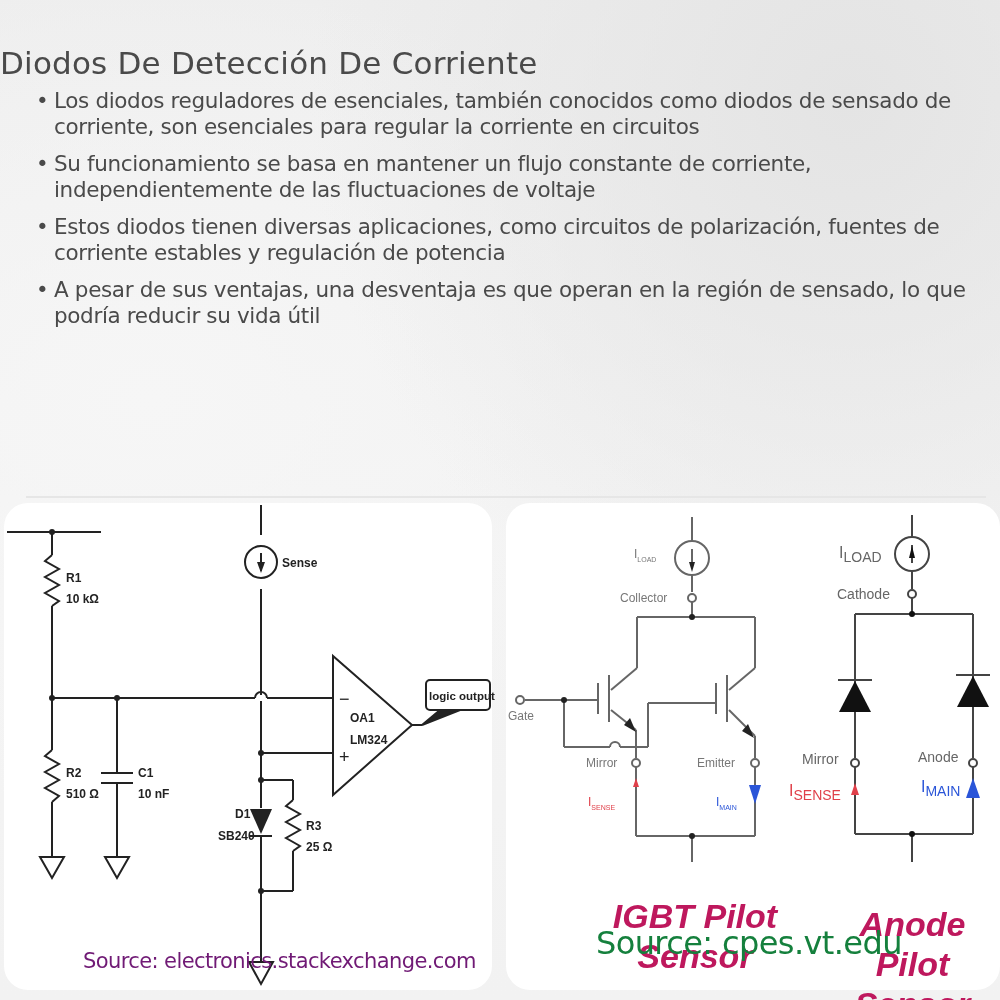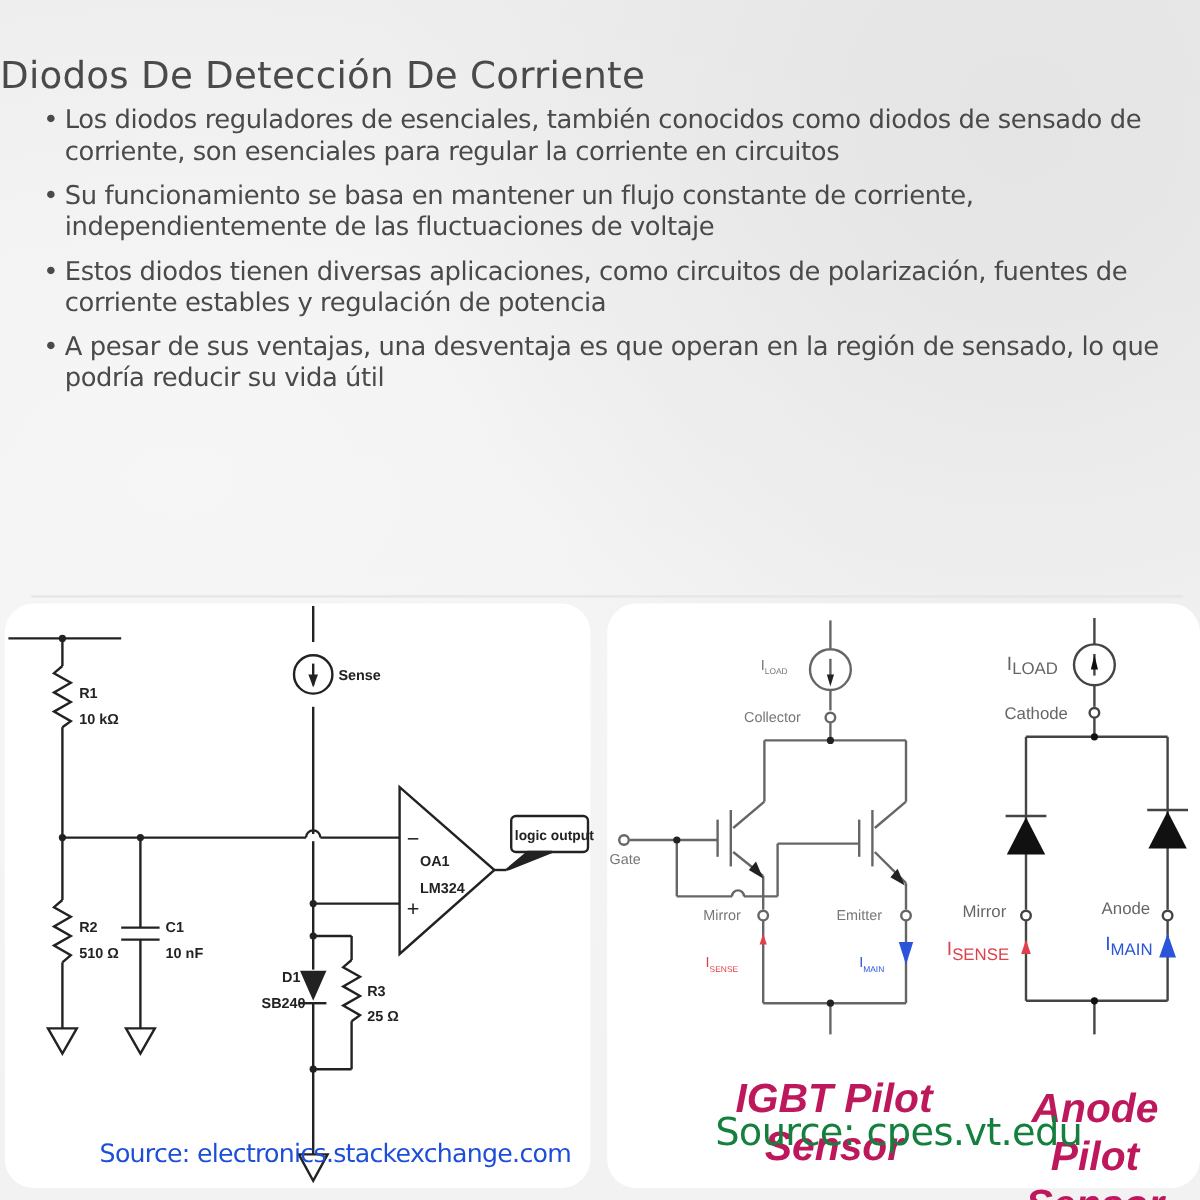--- a/index.html
+++ b/index.html
@@ -31,21 +31,21 @@
     position: absolute; top: 496px; left: 26px; width: 960px; height: 2px;
     background: #e6e6e6;
   }
   .panel {
     position: absolute; background: #ffffff; border-radius: 24px;
   }
   .panel-left { left: 4px; top: 503px; width: 488px; height: 487px; }
   .panel-right { left: 506px; top: 503px; width: 494px; height: 487px; }
   svg text { font-family: "Liberation Sans", sans-serif; }
   .source {
-    position: absolute; color: #1d4ed8; font-family: "DejaVu Sans", sans-serif;
+    position: absolute; color: #701a75; font-family: "DejaVu Sans", sans-serif;
     letter-spacing: -0.6px;
   }
   .src-left { left: 83px; top: 949px; font-size: 21px; }
   .src-right { left: 596px; top: 924px; font-size: 32px; color: #15803d; }
   .caption {
     position: absolute; color: #be185d; font-weight: bold; font-style: italic;
     font-family: "Liberation Sans", sans-serif; font-size: 34px; line-height: 40px;
     text-align: center;
   }
   .cap-igbt { left: 610px; top: 896px; width: 170px; }

